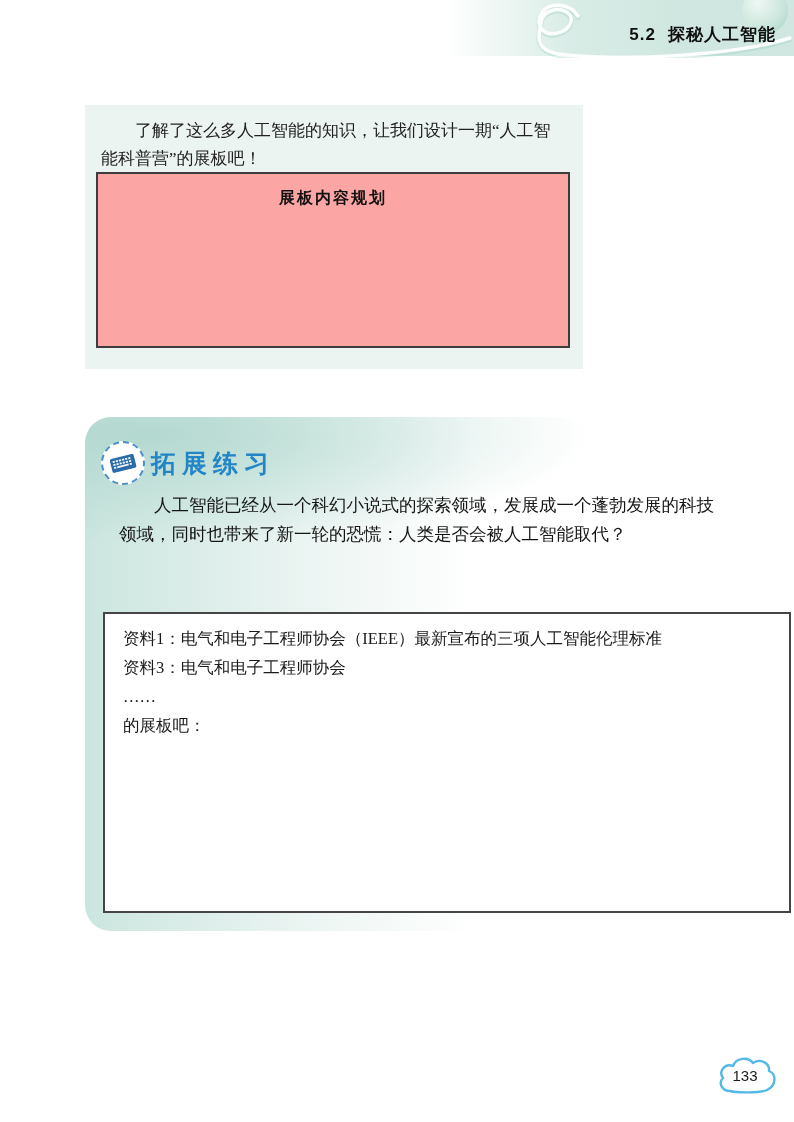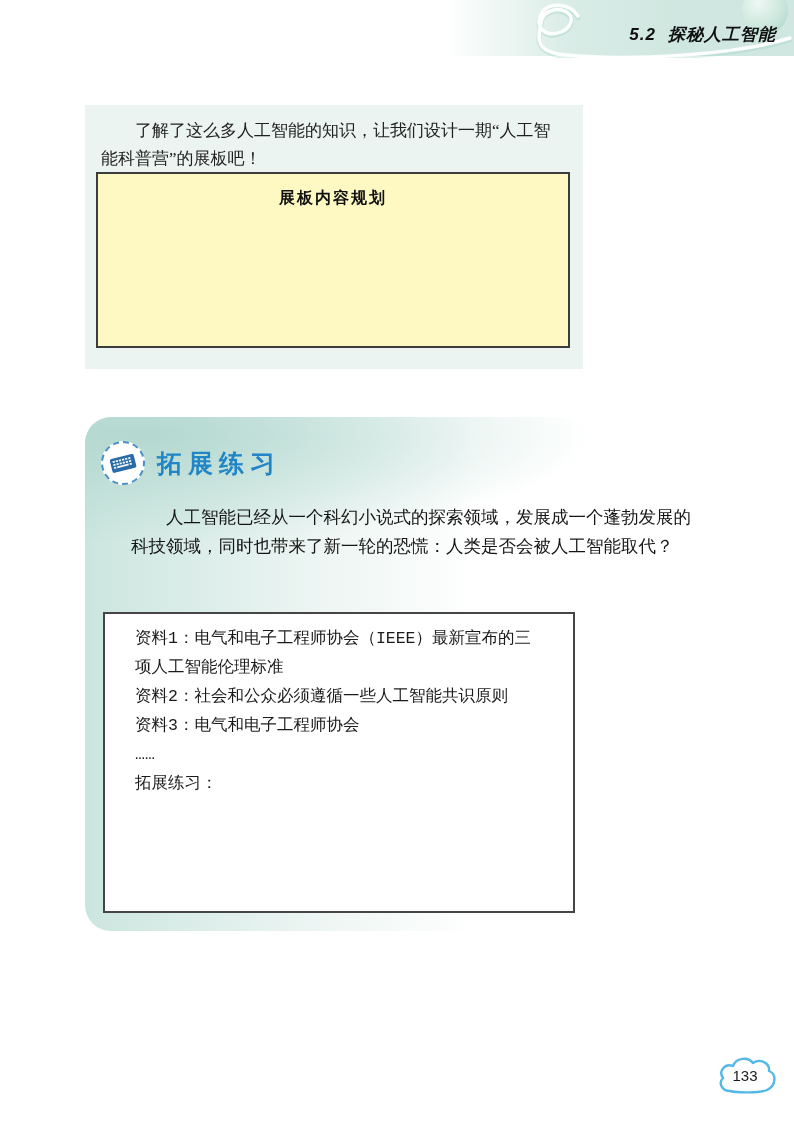--- a/index.html
+++ b/index.html
@@ -17,75 +17,73 @@
   .swirl { position:absolute; top:0; left:494px; width:300px; height:58px; }
   .sphere {
     position:absolute; top:-12px; right:6px; width:46px; height:46px; border-radius:50%;
     background:radial-gradient(circle at 35% 32%, #eef8f4, #cde7dd 55%, #a5d2c4);
   }
   .header-title {
     position:absolute; top:23px; right:18px;
     font-family:"Liberation Sans","DejaVu Sans",sans-serif;
     font-weight:bold; font-size:17px; color:#101010; letter-spacing:1px;
     white-space:nowrap;
-    font-style:italic;
   }
   .header-title .num { margin-right:12px; }
 
   
   .intro-box {
     position:absolute; left:85px; top:105px; width:498px; height:264px;
     background:#ecf4f2;
   }
   .intro-text {
     margin:12px 16px 0 16px; font-size:17px; line-height:28px;
     text-indent:2em; color:#212121;
   }
   .planning-box {
     position:absolute; left:11px; top:67px; width:474px; height:176px;
-    background:#fef9c3; border:2px solid #3c3c3c; box-sizing:border-box;
+    background:#fca5a5; border:2px solid #3c3c3c; box-sizing:border-box;
   }
   .planning-title {
     margin:0; padding-top:14px; text-align:center; font-weight:bold;
     font-size:16px; letter-spacing:2px; color:#111;
   }
 
   
   .practice-panel {
     position:absolute; left:85px; top:417px; width:676px; height:514px;
     border-radius:26px 12px 12px 26px;
     background:
       radial-gradient(620px 150px at 60px 18px, rgba(176,215,206,0.9), rgba(176,215,206,0) 72%),
       linear-gradient(to right, #c9e5df 0%, #cfe7e1 3%, #eef6f4 36%, #ffffff 58%);
   }
   .practice-header {
     position:absolute; left:16px; top:24px;
-    display:flex; align-items:center; gap:12px;text-align:right;
+    display:flex; align-items:center; gap:6px;text-align:right;
   }
   .icon-circle {
     width:40px; height:40px; background:#ffffff;
     border:2px dashed #4a8fc5; border-radius:50%;
     display:flex; align-items:center; justify-content:center;
     box-sizing:content-box;
   }
   .practice-title {
     margin:0; font-family:"Liberation Sans","DejaVu Sans",sans-serif;
     font-size:25px; font-weight:600; color:#2285c6; letter-spacing:6px;
   }
   .practice-body {
     position:absolute; left:34px; top:74px; width:596px;
     font-size:17.5px; line-height:29px; color:#151515;
   }
-  .practice-body p { margin:12px; text-indent:2em; }
+  .practice-body p { margin:0; text-indent:2em; }
 
   .materials-box {
-    position:absolute; left:18px; top:195px; width:472px; height:301px;
+    position:absolute; left:18px; top:195px; width:688px; height:301px;
     background:#ffffff; border:2px solid #454545; box-sizing:border-box;
-    padding:10px 30px;
-    font-family:Liberation Mono, monospace;
+    padding:10px 18px;
   }
   .materials-box p {
     margin:0; font-size:16.5px; line-height:29px; color:#1a1a1a;
   }
 
   
   .page-number { position:absolute; left:715px; top:1052px; width:64px; height:50px; }
   .page-number .num {
     position:absolute; left:0; top:15px; width:60px; text-align:center;
     font-family:"Liberation Sans","DejaVu Sans",sans-serif;
@@ -143,24 +141,23 @@
       </span>
       <h2 class="practice-title">拓展练习</h2>
     </div>
 
     <div class="practice-body">
       <p>人工智能已经从一个科幻小说式的探索领域，发展成一个蓬勃发展的科技领域，同时也带来了新一轮的恐慌：人类是否会被人工智能取代？</p>
     </div>
 
     <div class="materials-box">
       <p>资料1：电气和电子工程师协会（IEEE）最新宣布的三项人工智能伦理标准</p>
-      <p>资料2：社会和公众必须遵循一些人工智能共识原则</p>
       <p>资料3：电气和电子工程师协会</p>
       <p>……</p>
-      <p>拓展练习：</p>
+      <p>的展板吧：</p>
     </div>
   </div>
 
   <div class="page-number">
     <svg width="62" height="48" viewBox="0 0 62 48" xmlns="http://www.w3.org/2000/svg">
       <path d="M 15 39 C 7 39 3 31 8 26 C 3 19 10 11 18 14 C 21 6 33 4 38 11 C 45 6 55 11 54 19 C 62 22 61 34 52 38 C 46 41 22 41 15 39 Z" fill="#ffffff" stroke="#54b9e8" stroke-width="2.4" stroke-linejoin="round"></path>
     </svg>
     <span class="num">133</span>
   </div>
 

